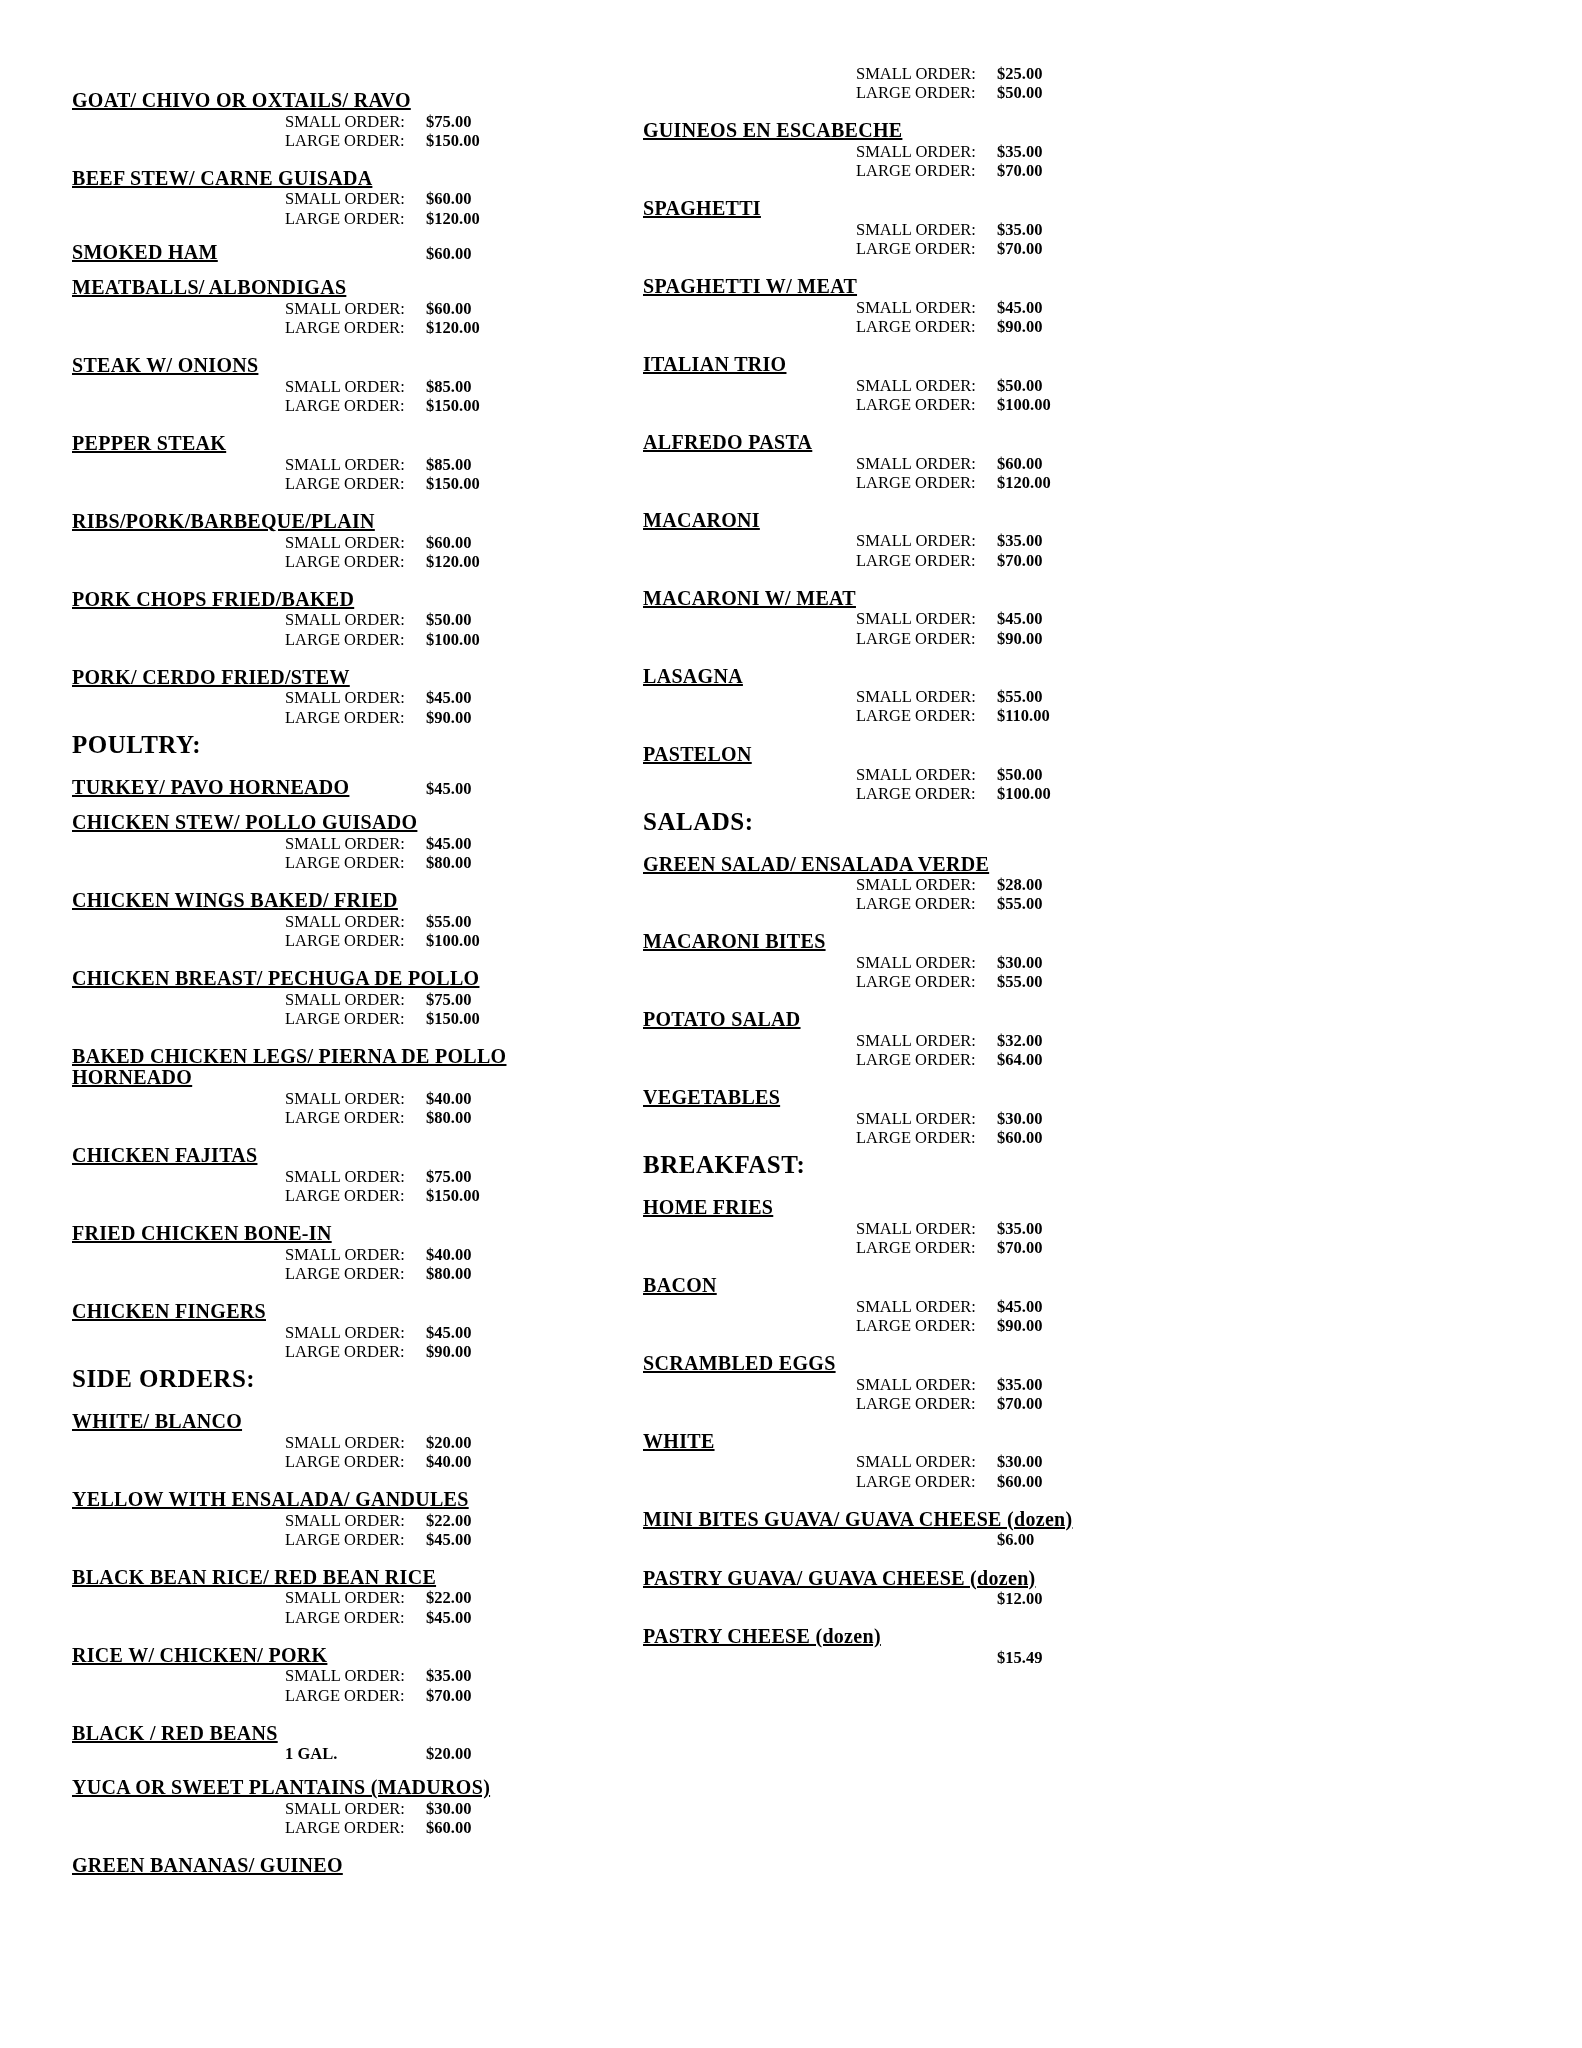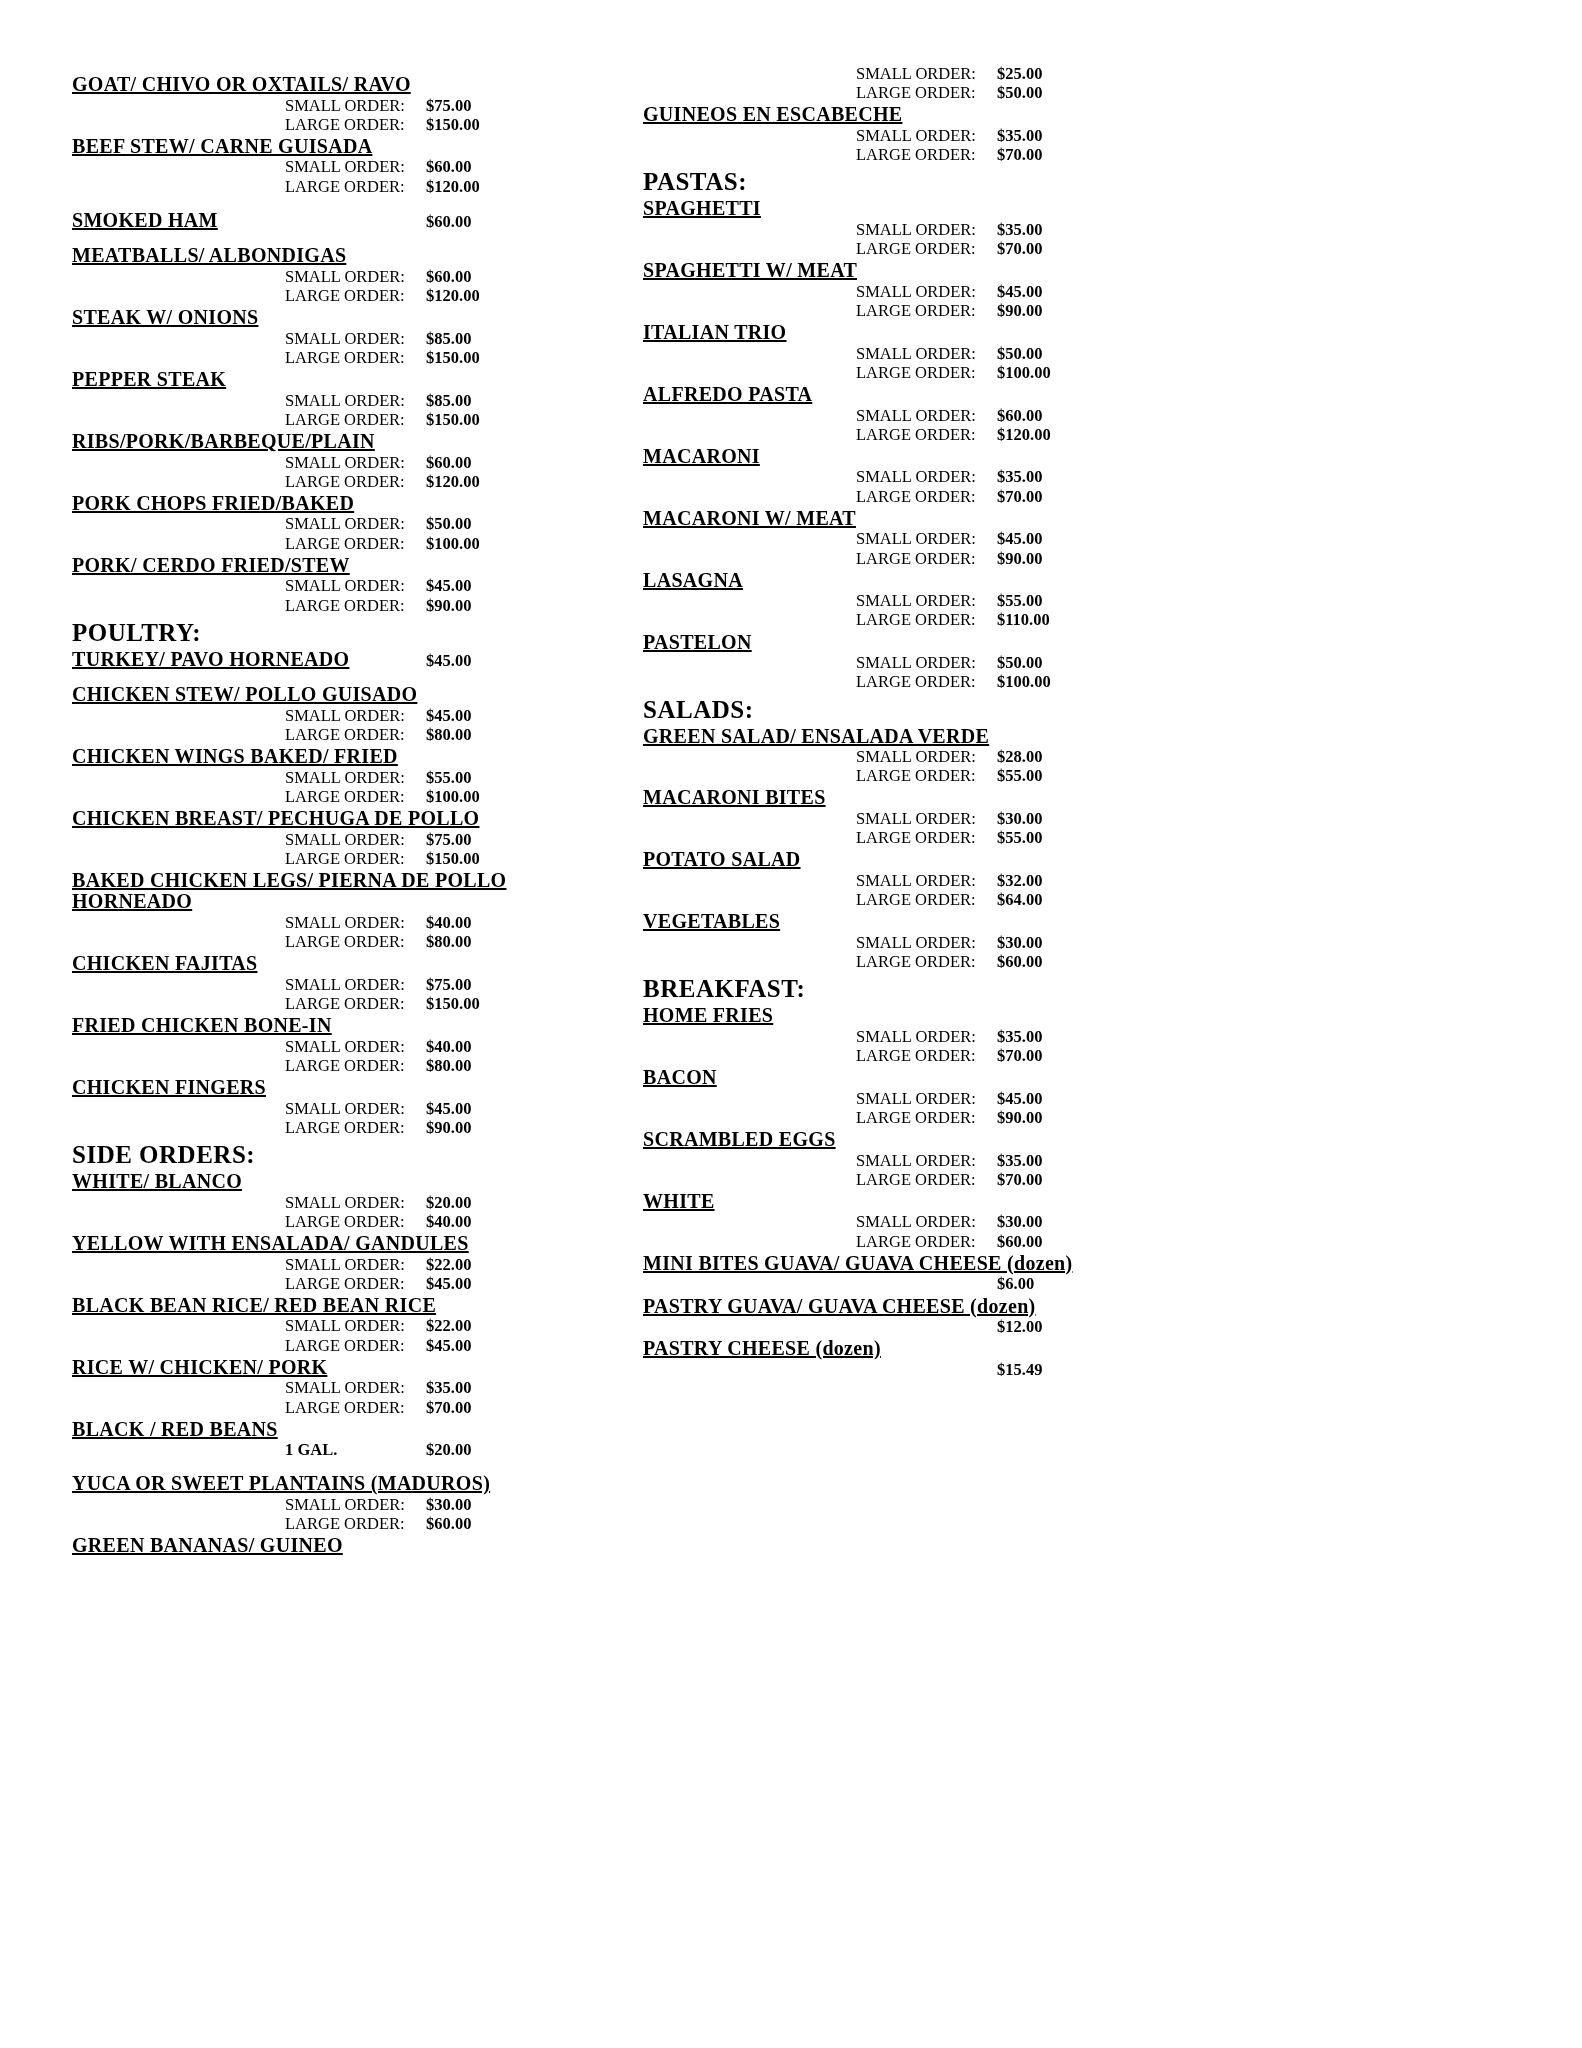--- a/index.html
+++ b/index.html
@@ -22,21 +22,21 @@
 
   .section-header {
     font-weight: bold;
     font-size: 25px;
     line-height: 28px;
     margin: 4px 0 2px 0;
     letter-spacing: 0.5px;
   }
   .item-name-row {
     position: relative;
-    margin-top: 2px;
+    margin-top: 18px;
   }
   .item-name {
     font-weight: bold;
     font-size: 20px;
     line-height: 21.5px;
     text-decoration: underline;
     letter-spacing: 0.3px;
   }
   .inline-price {
     position: absolute;
@@ -272,21 +272,20 @@
       </div>
       <div class="item-name-row"><span class="item-name">GUINEOS EN ESCABECHE</span></div>
       <div class="price-row">
         <span class="price-label">SMALL ORDER:</span>
         <span class="price-value">$35.00</span>
       </div>
       <div class="price-row">
         <span class="price-label">LARGE ORDER:</span>
         <span class="price-value">$70.00</span>
       </div>
-      <div class="section-header">PASTAS:</div>
       <div class="item-name-row"><span class="item-name">SPAGHETTI</span></div>
       <div class="price-row">
         <span class="price-label">SMALL ORDER:</span>
         <span class="price-value">$35.00</span>
       </div>
       <div class="price-row">
         <span class="price-label">LARGE ORDER:</span>
         <span class="price-value">$70.00</span>
       </div>
       <div class="item-name-row"><span class="item-name">SPAGHETTI W/ MEAT</span></div>

